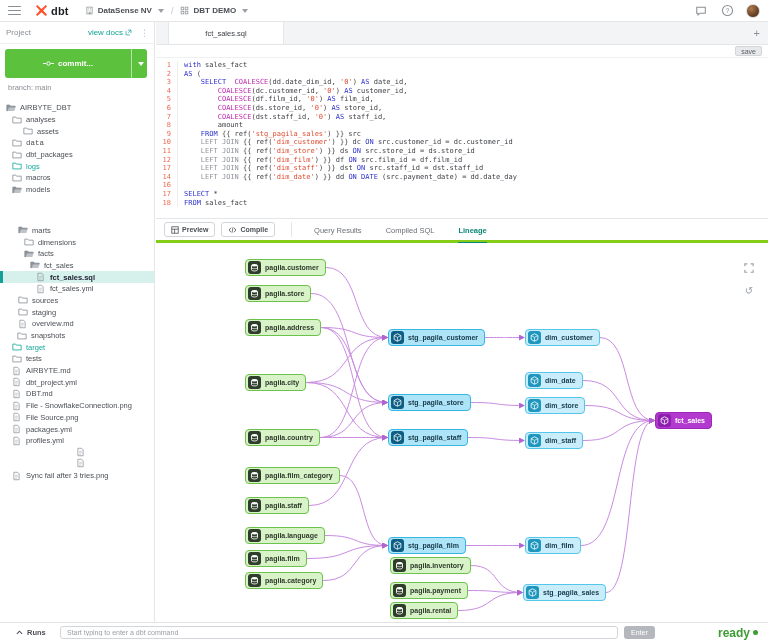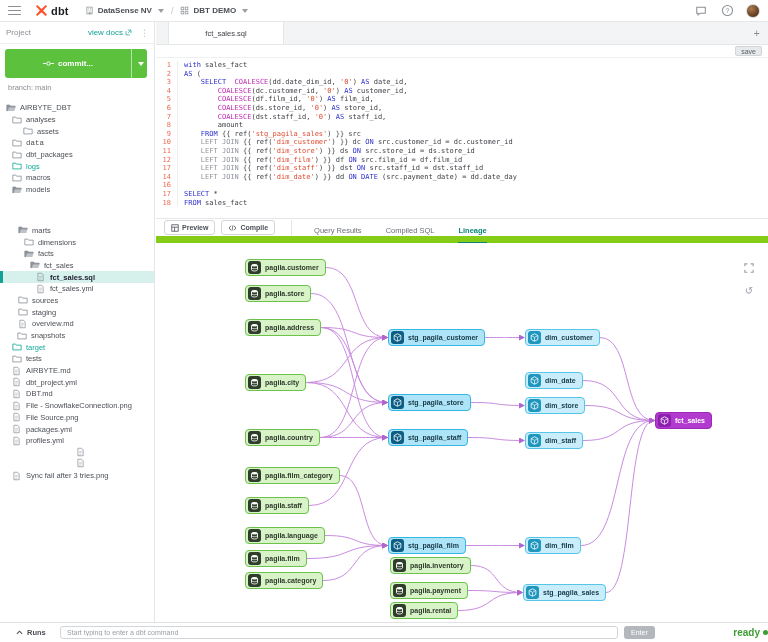--- a/index.html
+++ b/index.html
@@ -53,21 +53,21 @@
   .savebtn { font-size:7px; color:#5a5e64; background:#e7e9eb; border:1px solid #d2d5d9; border-radius:2px; padding:0 5px; height:10px; line-height:9px; cursor:pointer; }
 
   
   .editor { height:160px; overflow:hidden; font-family:"DejaVu Sans Mono", monospace; font-size:7px; padding-top:3px; }
   .cline { display:flex; height:8.6px; line-height:8.6px; white-space:pre; }
   .gut { width:22px; flex:none; text-align:right; padding-right:6px; color:#ec6a52; border-right:1px solid #eceef0; }
   .ctext { padding-left:6px; }
   .kw { color:#2d31cc; } .fn { color:#c22ab2; } .str { color:#dd4b2f; } .pl { color:#3c3f44; } .gr { color:#8f939a; }
 
   
-  .panelhead { height:25px; border-top:1px solid #e4e6e8; border-bottom:7px solid #84cc16; display:flex; align-items:center; padding:0 8px; background:#fff; }
+  .panelhead { height:25px; border-top:1px solid #e4e6e8; border-bottom:3px solid #84cc16; display:flex; align-items:center; padding:0 8px; background:#fff; }
   .pbtn { height:15px; border:1px solid #d2d5d9; border-radius:3px; background:#fff; display:flex; align-items:center; gap:3px;
     font-size:7px; font-weight:bold; color:#4b4f55; padding:0 6px; margin-right:6px; cursor:pointer; }
   .pdiv { width:1px; height:15px; background:#e4e6e8; margin:0 10px; }
   .ptab { font-size:7.5px; color:#6a6f75; margin:0 12px; height:25px; display:flex; align-items:center; cursor:pointer; border-bottom:2px solid transparent; }
   .ptab.active { color:#0c8578; font-weight:bold; border-bottom:2px solid #0c8578; }
 
   
   .canvas { position:relative; height:378px; background:#fff; overflow:hidden; }
   .canvas svg.edges { position:absolute; left:0; top:0; }
   .node { position:absolute; display:flex; align-items:center; height:17px; border-radius:4px; font-size:7px; font-weight:bold; cursor:pointer; padding-right:6px; }
@@ -83,21 +83,21 @@
   .cv-ctrl { position:absolute; right:12px; top:18px; display:flex; flex-direction:column; gap:8px; }
   .cv-btn { width:14px; height:14px; color:#9aa0a6; font-size:10px; display:flex; align-items:center; justify-content:center; cursor:pointer; }
 
   
   .statusbar { position:absolute; left:0; top:622px; width:768px; height:20px; background:#fff; border-top:1px solid #e0e2e5;
     display:flex; align-items:center; z-index:40; }
   .runs { width:60px; padding-left:16px; font-size:7.5px; font-weight:bold; color:#4b4f55; display:flex; align-items:center; gap:4px; cursor:pointer; }
   .cmdinput { width:558px; height:13px; border:1px solid #d2d5d9; border-radius:3px; font-size:7px; color:#3c3f44; padding:0 6px; outline:none; }
   .cmdinput::placeholder { color:#9aa0a6; }
   .enterbtn { margin-left:6px; height:13px; background:#b4b8bc; color:#fff; border:none; border-radius:3px; font-size:7px; padding:0 7px; cursor:pointer; }
-  .status { flex:1; text-align:right; padding-right:0; font-size:10px; color:#3f9c35; font-weight:bold; display:flex; align-items:center; justify-content:flex-end; gap:3px; }
+  .status { flex:1; text-align:right; padding-right:10px; font-size:12px; color:#3f9c35; font-weight:bold; display:flex; align-items:center; justify-content:flex-end; gap:3px; }
   .statusdot { width:5px; height:5px; border-radius:50%; background:#3f9c35; }
 </style>
 </head>
 <body>
 
 <div class="app">
 
   <div class="topbar">
     <div class="hamburger">
         <span></span>

